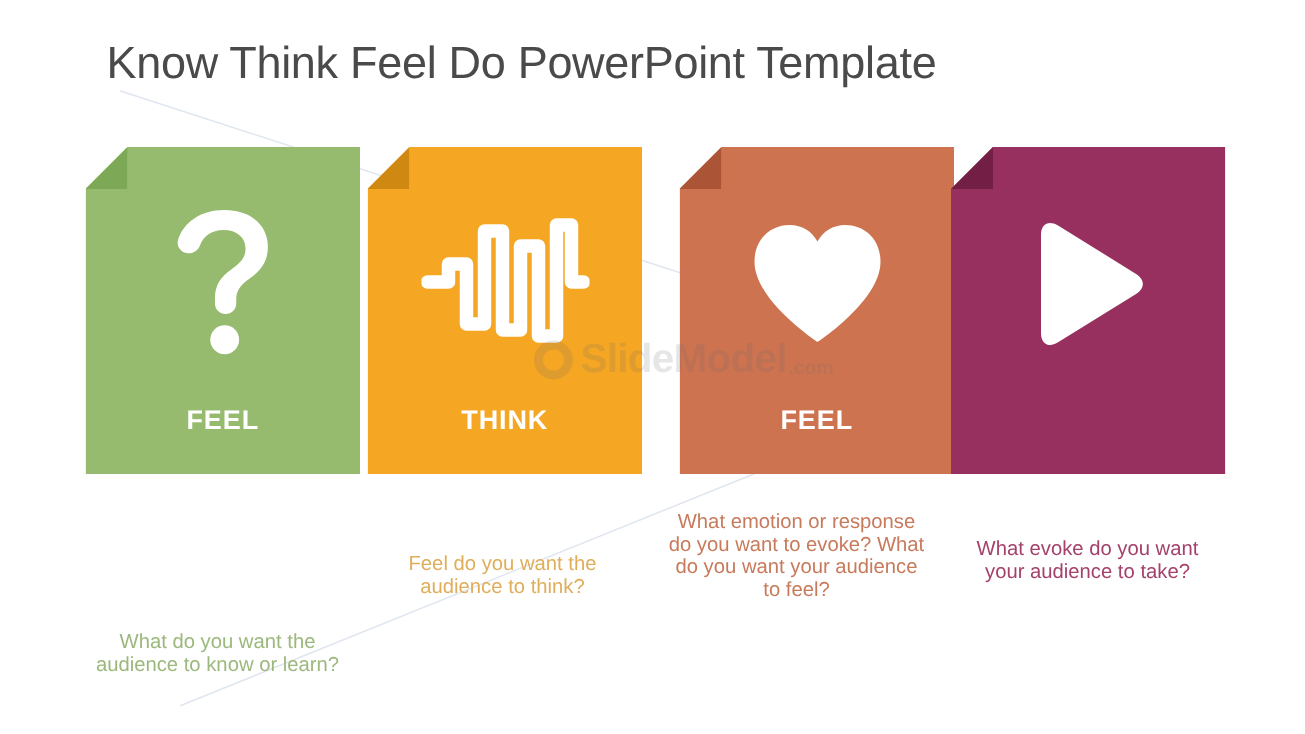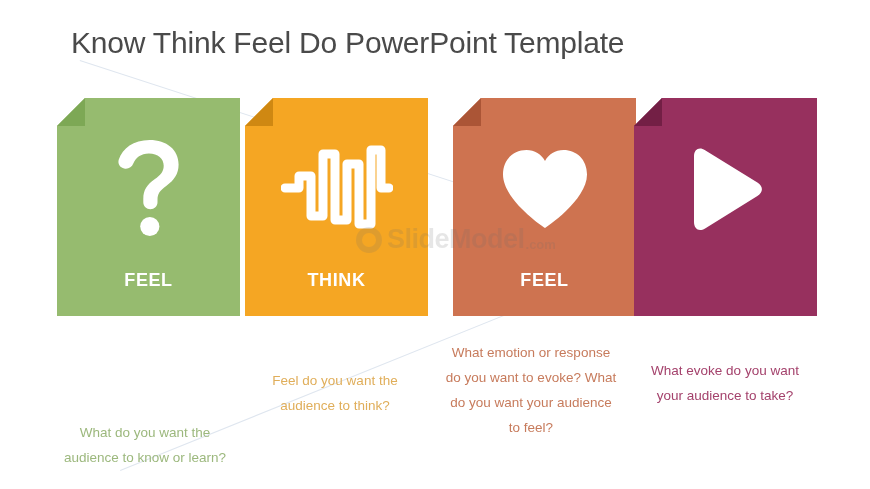--- a/index.html
+++ b/index.html
@@ -84,21 +84,21 @@
   #card-think { left: 245px; }
   #card-feel { left: 441px; margin-left: 12px; }
   #card-do  { left: 634px; }
 
   
   .caption {
     position: absolute;
     width: 176px;
     text-align: center;
     font-size: 13.5px;
-    line-height: 25px;
+    line-height: 15px;
   }
   #caption-know { left: 57px; top: 372px; margin-top: 48px; }
   #caption-think { left: 247px; top: 368px; }
   #caption-feel  { left: 443px; top: 340px; }
   #caption-do   { left: 637px; top: 358px; }
 
   
   #watermark {
     position: absolute;
     left: 356px;

